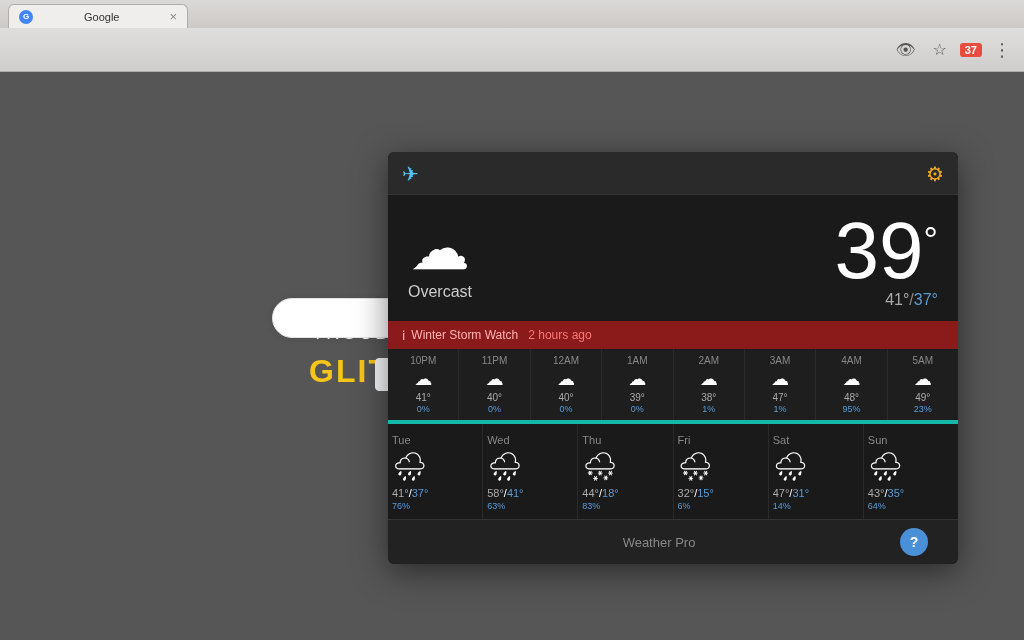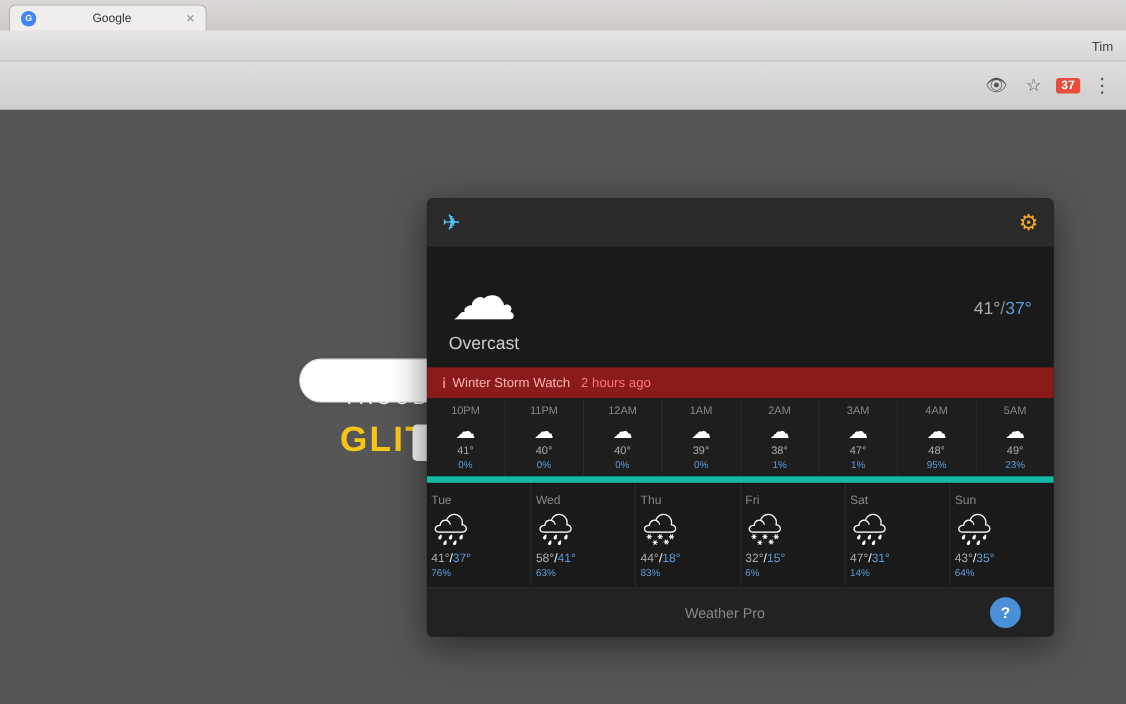--- a/index.html
+++ b/index.html
@@ -322,21 +322,21 @@
 
     .alert-time {
       color: #ff7777;
       margin-left: 4px;
     }
 
     
     .hourly-forecast {
       display: flex;
       background: #1e1e1e;
-      border-bottom: 6px solid #14b8a6;
+      border-bottom: 4px solid #14b8a6;
       overflow: hidden;
     }
 
     .hourly-item {
       flex: 1;
       text-align: center;
       padding: 6px 2px;
       border-right: 1px solid #2a2a2a;
       min-width: 0;
     }
@@ -492,23 +492,20 @@
 <div class="chrome-window">
 
   <div class="tab-bar">
     <div class="tab">
       <div class="tab-favicon">G</div>
       <span class="tab-title">Google</span>
       <span class="tab-close">×</span>
     </div>
   </div>
 
-  <div class="title-bar">
-    <span class="title-bar-user">Tim</span>
-  </div>
 
   <div class="toolbar">
     <div class="toolbar-spacer"></div>
     <div class="toolbar-icon">👁</div>
     <div class="toolbar-icon">☆</div>
     <div class="toolbar-badge">37</div>
     <div class="toolbar-icon toolbar-menu">⋮</div>
   </div>
 
   <div class="browser-content">
@@ -547,20 +544,24 @@
         <span class="widget-logo">✈</span>
         <span class="widget-settings">⚙</span>
       </div>
 
       <div class="widget-main">
         <div class="weather-left">
           <span class="cloud-icon">☁</span>
           <span class="weather-condition">Overcast</span>
         </div>
         <div>
+          <div class="weather-temp-big">
+            <span>39</span>
+              <span class="temp-degree">°</span>
+          </div>
           <div class="weather-hilo">
             <span class="hi-temp">41°</span>/<span class="lo-temp">37°</span>
           </div>
         </div>
       </div>
 
       <div class="alert-bar">
         <span class="alert-icon">ℹ</span>
         <span>Winter Storm Watch</span>
         <span class="alert-time">2 hours ago</span>

